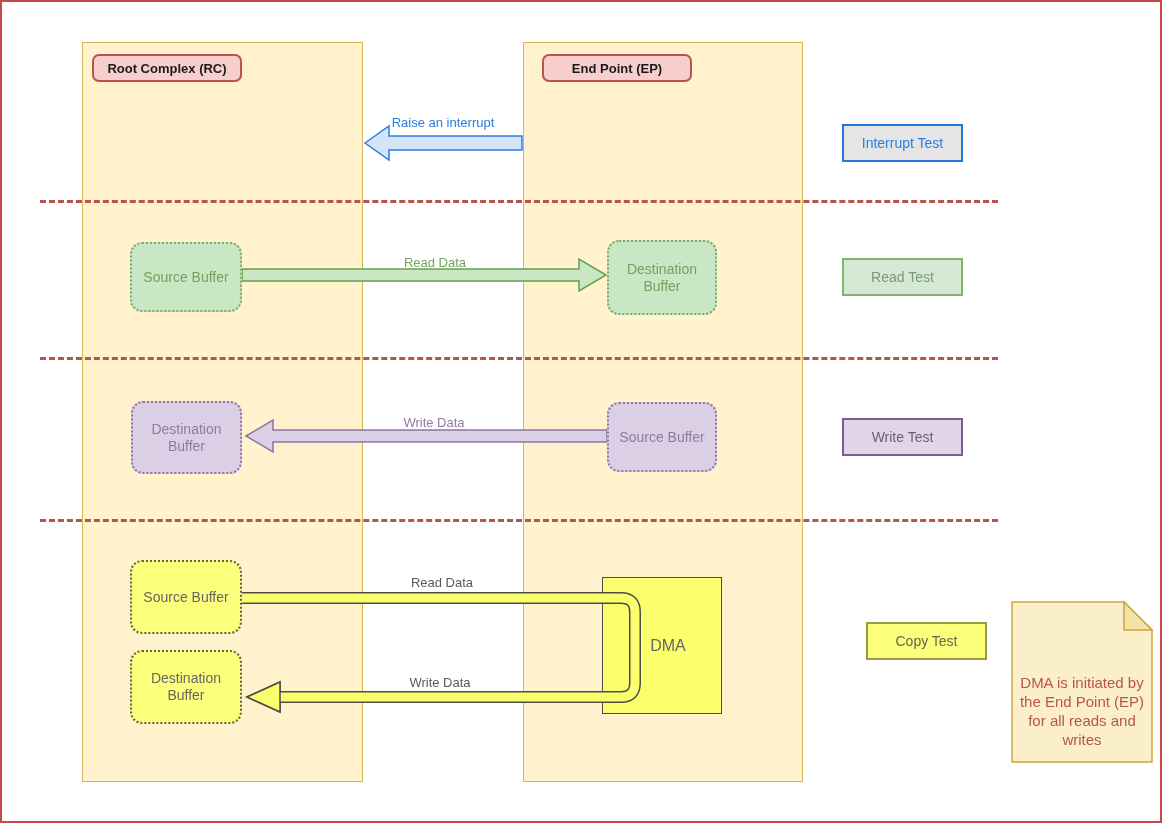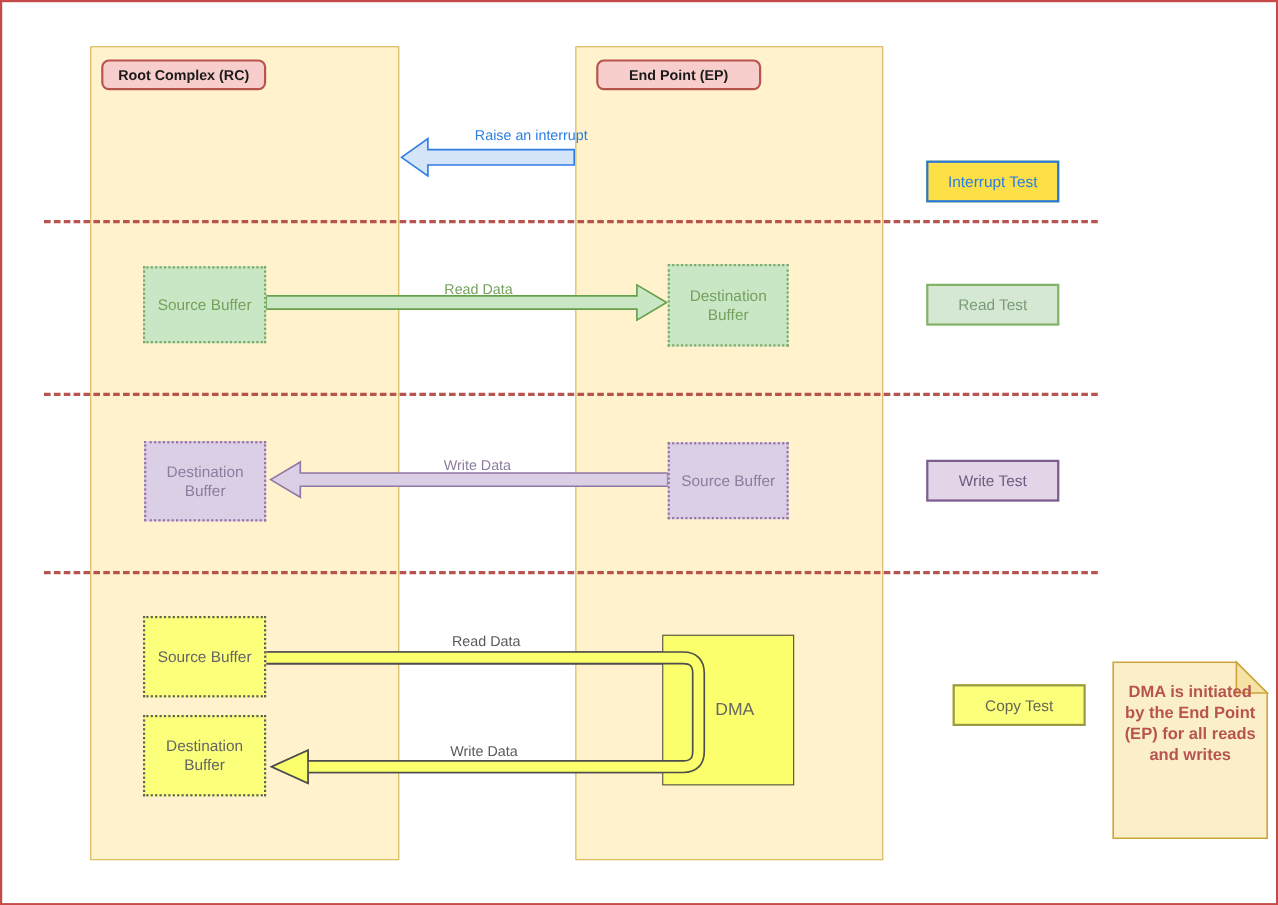--- a/index.html
+++ b/index.html
@@ -25,50 +25,50 @@
   }
   .divider{
     position:absolute;left:38px;width:958px;height:0;
     border-top:3px dashed #B85450;
   }
   .legend{
     position:absolute;left:840px;width:121px;height:38px;
     display:flex;align-items:center;justify-content:center;
     font-size:14px;box-sizing:border-box;background:#fff;
   }
-  .legend.blue{background:#fde047;border:2px solid #2476D8;color:#2A7DE1;margin-top:22px;}
+  .legend.blue{background:#e5e5e5;border:2px solid #2476D8;color:#2A7DE1;}
   .legend.green{background:#D5E8D4;border:2px solid #82B366;color:#7A9B76;}
   .legend.purple{background:#E1D5E7;border:2px solid #7D5C8F;color:#6F5A80;}
   .legend.yellow{background:#FBFF7A;border:2px solid #9A9A45;color:#666655;}
   .buffer{
     position:absolute;box-sizing:border-box;
     display:flex;align-items:center;justify-content:center;text-align:center;
-    font-size:14px;line-height:17px;padding:2px;
+    font-size:14px;line-height:17px;padding:2px;border-radius:12px;
   }
   .buffer.green{background:#C9E7C5;border:2px dotted #7FA968;color:#75A05E;}
   .buffer.purple{background:#DBCFE6;border:2px dotted #9673A6;color:#8D7C9E;}
   .buffer.yellow{background:#FBFF7A;border:2px dotted #5F5F5F;color:#666666;}
   .dma-box{
     position:absolute;left:600px;top:575px;width:120px;height:137px;
     background:#FAFF6B;border:1px solid #4D4D4D;box-sizing:border-box;
     display:flex;align-items:center;justify-content:center;
     font-size:16px;color:#666666;
   }
   .arrow-label{
     position:absolute;font-size:13px;text-align:center;white-space:nowrap;
     transform:translateX(-50%);
   }
   .arrow-label.blue{color:#2A7DE1;}
   .arrow-label.green{color:#75A05E;}
   .arrow-label.purple{color:#8D7C9E;}
   .arrow-label.gray{color:#595959;}
   #arrow-layer{position:absolute;left:0;top:0;width:1162px;height:823px;}
   .note-text{
-    position:absolute;left:1014px;top:618px;width:132px;
-    font-size:15px;font-weight:bold;color:#B85450;text-align:center;line-height:19px;
+    position:absolute;left:1014px;top:671px;width:132px;
+    font-size:15px;font-weight:normal;color:#B85450;text-align:center;line-height:19px;
   }
 </style>
 </head>
 <body>
 
 <div id="canvas">
 
   <div class="col" style="left:80px;width:281px;"></div>
   <div class="col" style="left:521px;width:280px;"></div>
 
@@ -107,21 +107,21 @@
 
   <div class="buffer green" style="left:128px;top:240px;width:112px;height:70px;">Source Buffer</div>
   <div class="buffer green" style="left:605px;top:238px;width:110px;height:75px;">Destination Buffer</div>
 
   <div class="buffer purple" style="left:129px;top:399px;width:111px;height:73px;">Destination Buffer</div>
   <div class="buffer purple" style="left:605px;top:400px;width:110px;height:70px;">Source Buffer</div>
 
   <div class="buffer yellow" style="left:128px;top:558px;width:112px;height:74px;">Source Buffer</div>
   <div class="buffer yellow" style="left:128px;top:648px;width:112px;height:74px;">Destination Buffer</div>
 
-  <div class="arrow-label blue" style="left:441px;top:113px;margin-left:40px;">Raise an interrupt</div>
+  <div class="arrow-label blue" style="left:441px;top:113px;">Raise an interrupt</div>
   <div class="arrow-label green" style="left:433px;top:253px;">Read Data</div>
   <div class="arrow-label purple" style="left:432px;top:413px;">Write Data</div>
   <div class="arrow-label gray" style="left:440px;top:573px;">Read Data</div>
   <div class="arrow-label gray" style="left:438px;top:673px;">Write Data</div>
 
   <div class="legend blue" style="top:122px;">Interrupt Test</div>
   <div class="legend green" style="top:256px;">Read Test</div>
   <div class="legend purple" style="top:416px;">Write Test</div>
   <div class="legend yellow" style="top:620px;margin-left:24px;">Copy Test</div>
 

